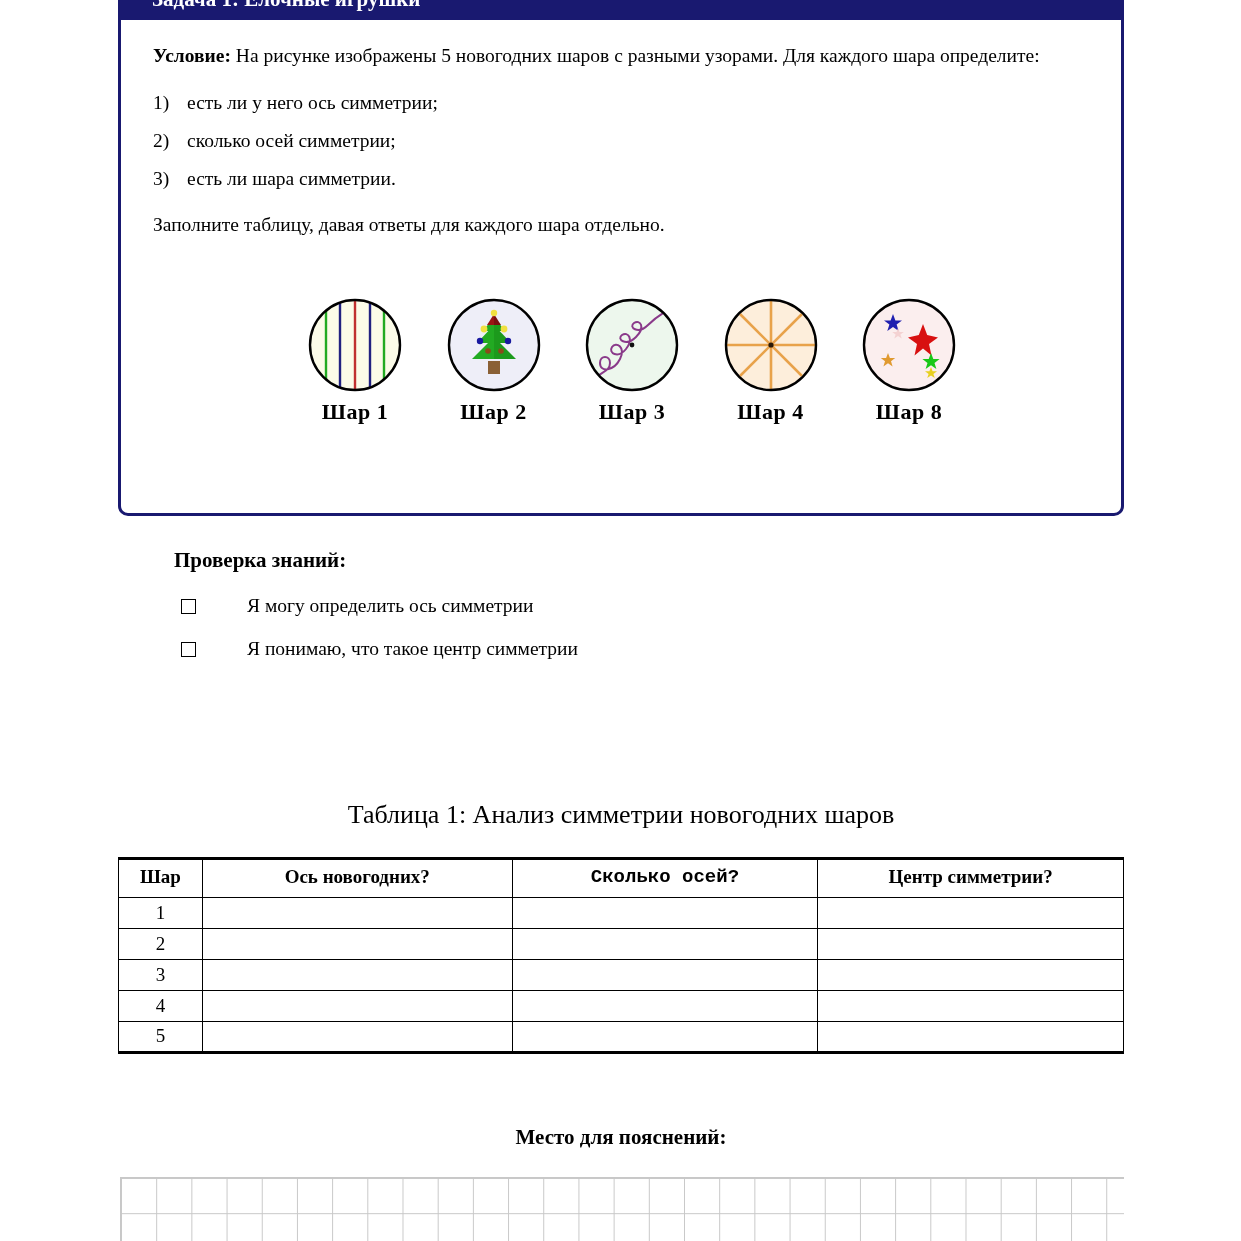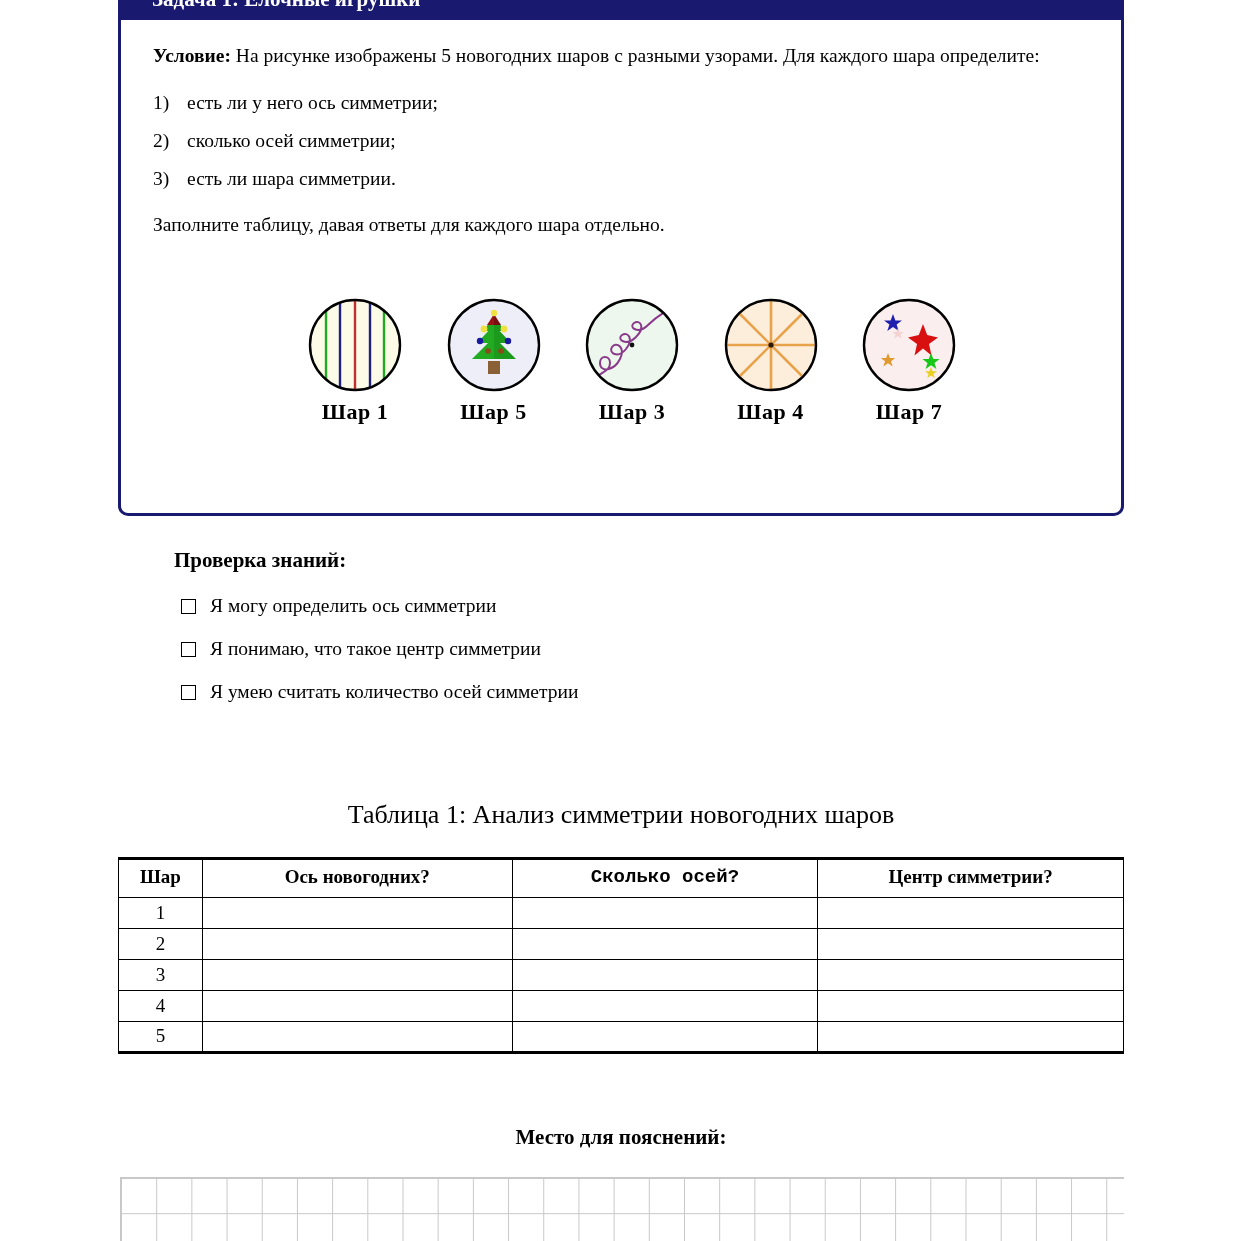--- a/index.html
+++ b/index.html
@@ -118,21 +118,21 @@
     align-items: center;
     margin: 0 0 21px 14px;
   }
   .check-box {
     width: 15px; height: 15px;
     border: 1.6px solid #000;
     background: #fff;
     margin-right: 14px;
     flex: none;
   }
-  .check-text { font-size: 19.5px; line-height: 22px; }
+  .check-text { font-size: 19.5px; line-height: 22px; margin-left: 37px; }
 
   
   .table-caption {
     position: absolute;
     left: 118px; top: 800px;
     width: 1006px;
     text-align: center;
     font-size: 26px;
   }
   .sym-table {
@@ -263,21 +263,21 @@
         <polygon points="48,28 55,28 48,17" fill="#7a0f0f"></polygon>
         <circle cx="48" cy="16" r="3.2" fill="#f0e040"></circle>
         <circle cx="38" cy="32" r="3.4" fill="#f0e040"></circle>
         <circle cx="58" cy="32" r="3.4" fill="#f0e040"></circle>
         <circle cx="34" cy="44" r="3.2" fill="#1818a0"></circle>
         <circle cx="62" cy="44" r="3.2" fill="#1818a0"></circle>
         <circle cx="42" cy="54" r="2.8" fill="#8a4a1a"></circle>
         <circle cx="55" cy="54" r="2.8" fill="#8a4a1a"></circle>
         <circle cx="48" cy="48" r="45" fill="none" stroke="#000" stroke-width="2.4"></circle>
       </svg>
-      <div class="ball-label">Шар 5</div>
+      <div class="ball-label">Шар 2</div>
     </div>
 
     <div class="ball-cell">
       <svg class="ball-svg" width="96" height="96" viewBox="0 0 96 96">
         <defs>
             <clipPath id="c3">
               <circle cx="48" cy="48" r="45"></circle>
             </clipPath>
           </defs>
         <circle cx="48" cy="48" r="45" fill="#edf7ed"></circle>
@@ -315,41 +315,37 @@
         <g>
           <polygon fill="#2020b0" points="32,17 34.4,23.4 41,23.4 35.6,27.5 37.7,34 32,30 26.3,34 28.4,27.5 23,23.4 29.6,23.4"></polygon>
           <polygon fill="#d81010" points="62,27 66.2,38 77,40.5 68,47 70.5,58.5 62,51.5 53.5,58.5 56,47 47,40.5 57.8,38"></polygon>
           <polygon fill="#18c818" points="70,56 72.3,62 78.6,62 73.5,66 75.4,72 70,68.3 64.6,72 66.5,66 61.4,62 67.7,62"></polygon>
           <polygon fill="#e8d020" points="70,70 71.6,74.2 76,74.2 72.4,76.9 73.8,81 70,78.4 66.2,81 67.6,76.9 64,74.2 68.4,74.2"></polygon>
           <polygon fill="#e09a30" points="27,56 28.9,61 34.2,61 30,64.3 31.6,69.5 27,66.3 22.4,69.5 24,64.3 19.8,61 25.1,61"></polygon>
           <polygon fill="#f4d2d2" points="37,31 38.5,35 42.8,35 39.4,37.6 40.7,41.6 37,39.1 33.3,41.6 34.6,37.6 31.2,35 35.5,35"></polygon>
         </g>
         <circle cx="48" cy="48" r="45" fill="none" stroke="#000" stroke-width="2.4"></circle>
       </svg>
-      <div class="ball-label">Шар 7</div>
+      <div class="ball-label">Шар 8</div>
     </div>
 
   </div>
 </div>
 
 <div class="check-section">
   <div class="check-title">Проверка знаний:</div>
 
   <div class="check-item">
     <span class="check-box"></span>
     <span class="check-text">Я могу определить ось симметрии</span>
   </div>
   <div class="check-item">
     <span class="check-box"></span>
     <span class="check-text">Я понимаю, что такое центр симметрии</span>
   </div>
-  <div class="check-item">
-    <span class="check-box"></span>
-    <span class="check-text">Я умею считать количество осей симметрии</span>
-  </div>
 </div>
 
 <div class="table-caption">Таблица 1: Анализ симметрии новогодних шаров</div>
 
 <div class="rule-top" style="top:857px;"></div>
 
 <table class="sym-table">
   <thead>
     <tr class="head-row">
       <th class="col-ball">Шар</th>

